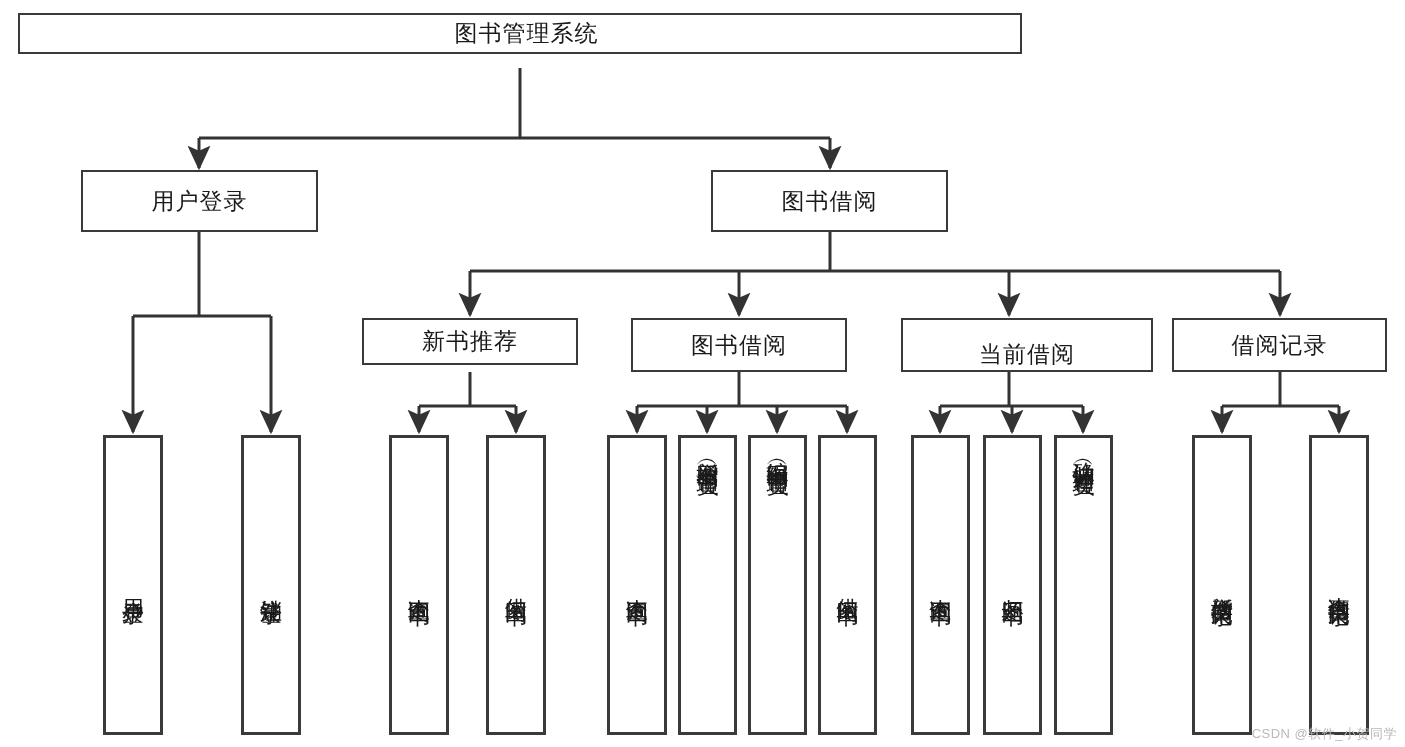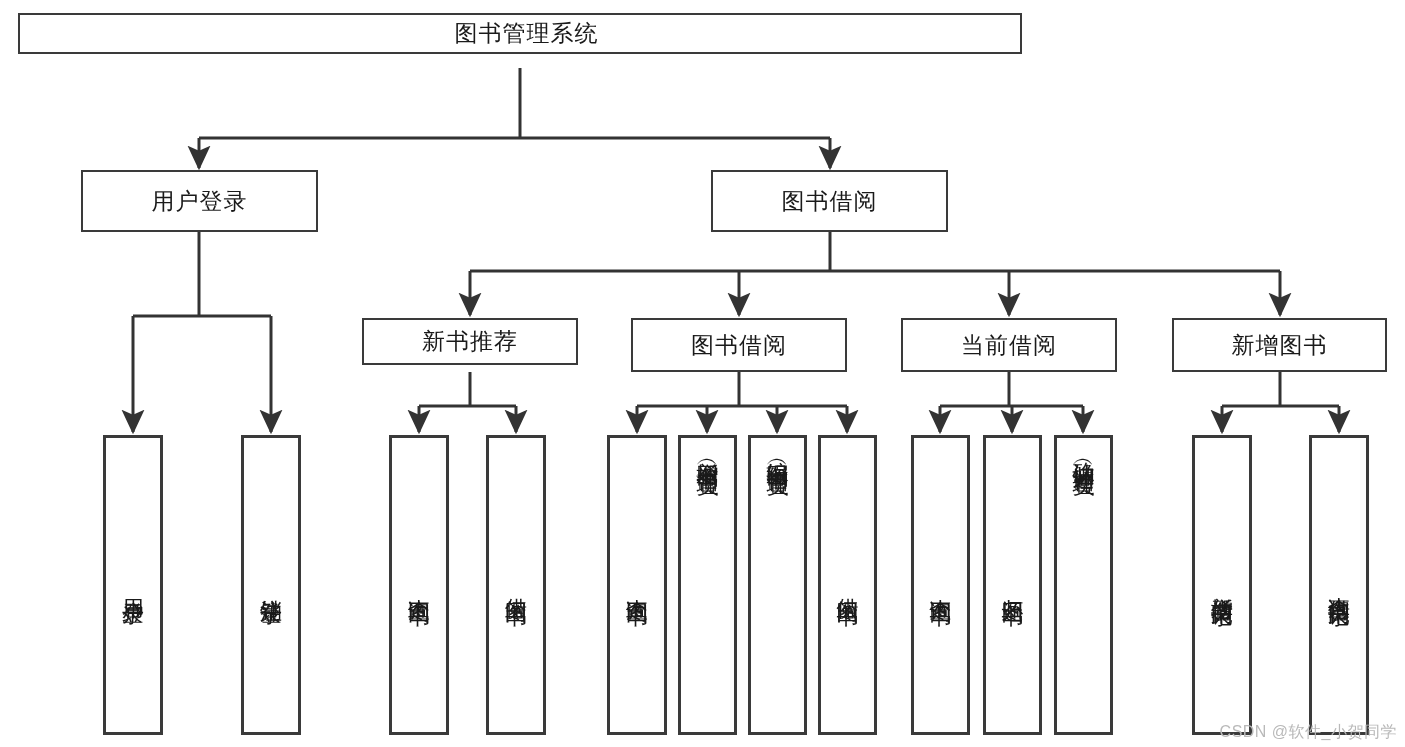--- a/index.html
+++ b/index.html
@@ -54,21 +54,21 @@
     text-orientation: upright;
     font-size: 22px;
     line-height: 1.18;
     letter-spacing: 2px;
     white-space: nowrap;
   }
   .watermark {
     position: absolute;
     right: 8px;
     bottom: 4px;
-    font-size: 16px;
+    font-size: 13px;
     color: #b9b9b9;
     letter-spacing: 0.5px;
     white-space: nowrap;
   }
 </style>
 </head>
 <body>
 
 <div id="canvas">
 
@@ -132,25 +132,25 @@
   <div class="node h" style="left:711px; top:170px; width:237px; height:62px;">
     <span>图书借阅</span>
   </div>
 
   <div class="node h" style="left:362px; top:318px; width:216px; height:47px;">
     <span>新书推荐</span>
   </div>
   <div class="node h" style="left:631px; top:318px; width:216px; height:54px;">
     <span>图书借阅</span>
   </div>
-  <div class="node h" style="left:901px; top:318px; width:216px; height:54px;">
+  <div class="node h" style="left:901px; top:318px; width:252px; height:54px;align-items:flex-end;">
     <span>当前借阅</span>
   </div>
   <div class="node h" style="left:1172px; top:318px; width:215px; height:54px;">
-    <span>新增图书</span>
+    <span>借阅记录</span>
   </div>
 
   <div class="node leaf" style="left:103px; top:435px; width:60px; height:300px;">
     <span class="vtext">用户登录</span>
   </div>
   <div class="node leaf" style="left:241px; top:435px; width:60px; height:300px;">
     <span class="vtext">注销登录</span>
   </div>
 
   <div class="node leaf" style="left:389px; top:435px; width:60px; height:300px;">

